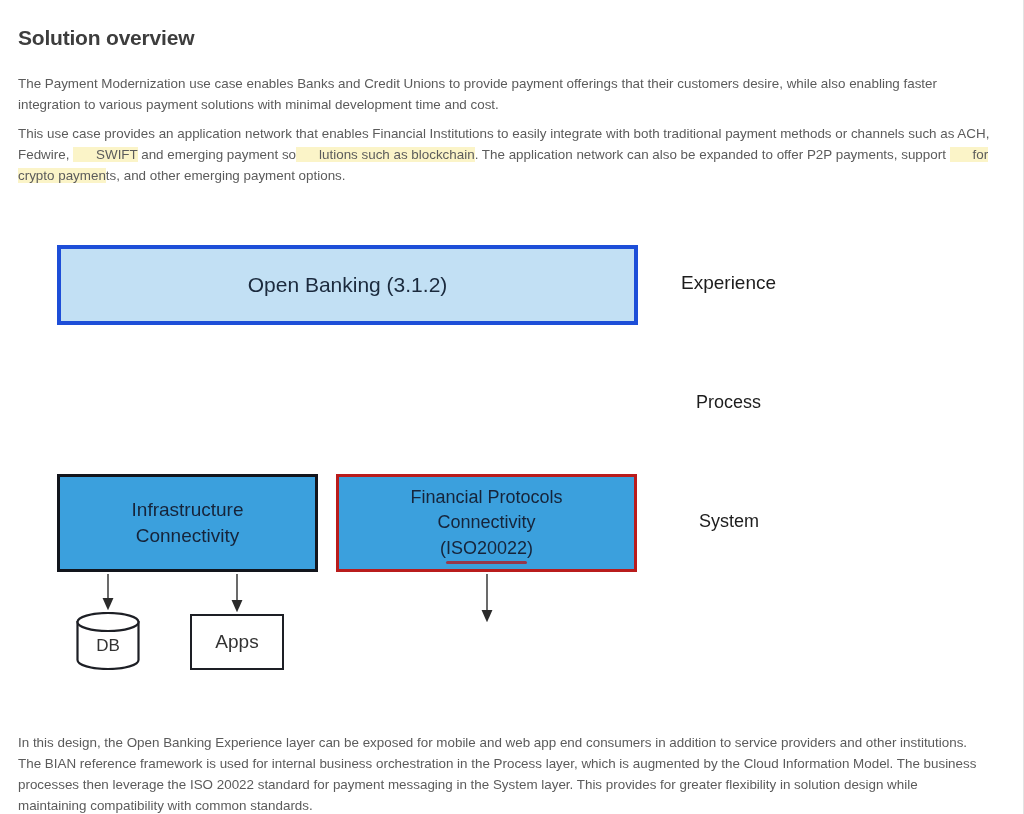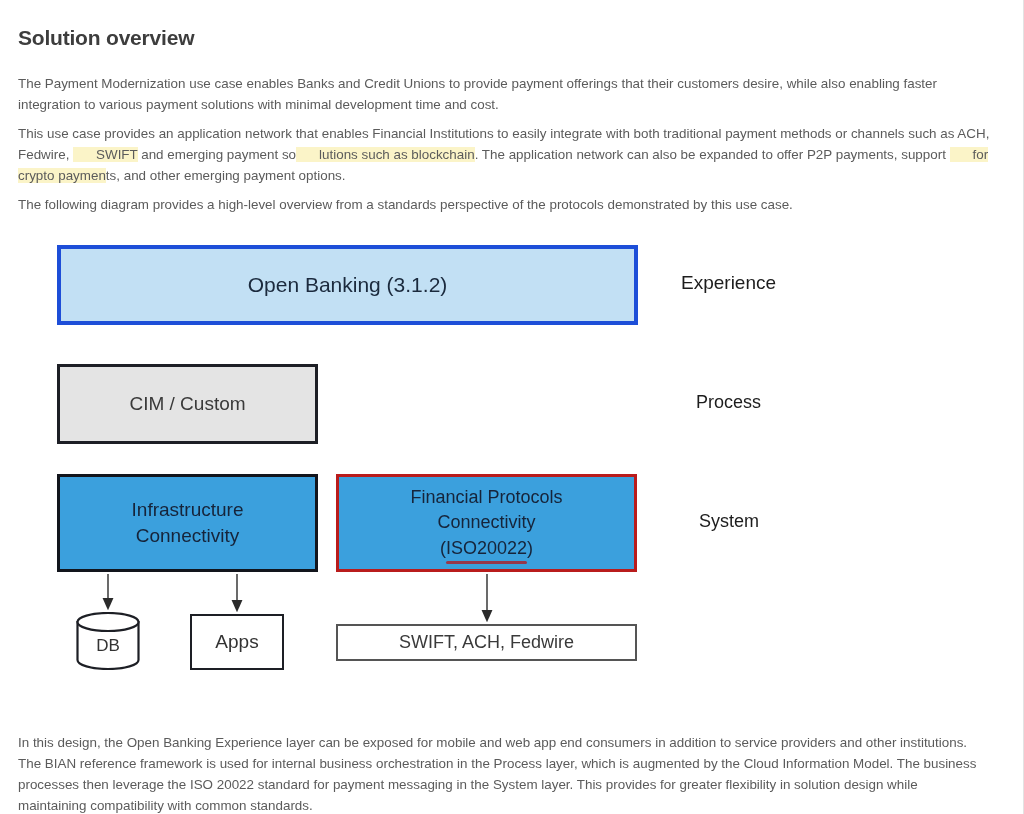--- a/index.html
+++ b/index.html
@@ -188,21 +188,20 @@
 <body>
 
 <div id="page">
 
   <h1 class="page-title">Solution overview</h1>
 
   <p class="para" id="para-1">The Payment Modernization use case enables Banks and Credit Unions to provide payment offerings that their customers desire, while also enabling faster integration to various payment solutions with minimal development time and cost.</p>
 
   <p class="para" id="para-2"><span>This use case provides an application network that enables Financial Institutions to easily integrate with both traditional payment methods or channels such as ACH, Fedwire, </span><span class="hl">SWIFT</span><span> and emerging payment so</span><span class="hl">lutions such as blockchain</span><span>. The application network can also be expanded to offer P2P payments, support </span><span class="hl">for crypto paymen</span><span>ts, and other emerging payment options.</span></p>
 
-  <p class="para" id="para-3">The following diagram provides a high-level overview from a standards perspective of the protocols demonstrated by this use case.</p>
 
   <div id="diagram">
 
     <svg class="connectors" viewBox="0 0 1024 814">
       <defs>
         <marker id="arrowhead" markerWidth="9" markerHeight="9" refX="4.5" refY="4" orient="auto">
           <path d="M0,0 L9,4 L0,8 z" fill="#2b2b2b"></path>
         </marker>
       </defs>
 
@@ -210,23 +209,20 @@
 
       <line x1="237" y1="574" x2="237" y2="606" stroke="#2b2b2b" stroke-width="1.4" marker-end="url(#arrowhead)"></line>
 
       <line x1="487" y1="574" x2="487" y2="616" stroke="#2b2b2b" stroke-width="1.4" marker-end="url(#arrowhead)"></line>
     </svg>
 
     <div class="node node-open-banking">
       <span>Open Banking  (3.1.2)</span>
     </div>
 
-    <div class="node node-cim">
-      <span>CIM / Custom</span>
-    </div>
 
     <div class="node node-infra">
       <div>
         <span>Infrastructure</span><br>
         <span>Connectivity</span>
       </div>
     </div>
     <div class="node node-fin">
       <span>Financial Protocols</span>
       <span>Connectivity</span>
@@ -238,23 +234,20 @@
         <path d="M1.5,10 L1.5,48 A30.5,9 0 0 0 62.5,48 L62.5,10 Z" fill="#ffffff" stroke="#1d1f25" stroke-width="2.2"></path>
         <ellipse cx="32" cy="10" rx="30.5" ry="9" fill="#ffffff" stroke="#1d1f25" stroke-width="2.2"></ellipse>
       </svg>
       <span class="db-label">DB</span>
     </div>
 
     <div class="node node-apps">
       <span>Apps</span>
     </div>
 
-    <div class="node node-swift">
-      <span>SWIFT, ACH, Fedwire</span>
-    </div>
 
     <div class="layer-label" id="layer-0">Experience</div>
     <div class="layer-label" id="layer-1">Process</div>
     <div class="layer-label" id="layer-2">System</div>
 
   </div>
 
   <p class="para-bottom" id="para-4">In this design, the Open Banking Experience layer can be exposed for mobile and web app end consumers in addition to service providers and other institutions. The BIAN reference framework is used for internal business orchestration in the Process layer, which is augmented by the Cloud Information Model. The business processes then leverage the ISO 20022 standard for payment messaging in the System layer. This provides for greater flexibility in solution design while maintaining compatibility with common standards.</p>
 
 </div>

